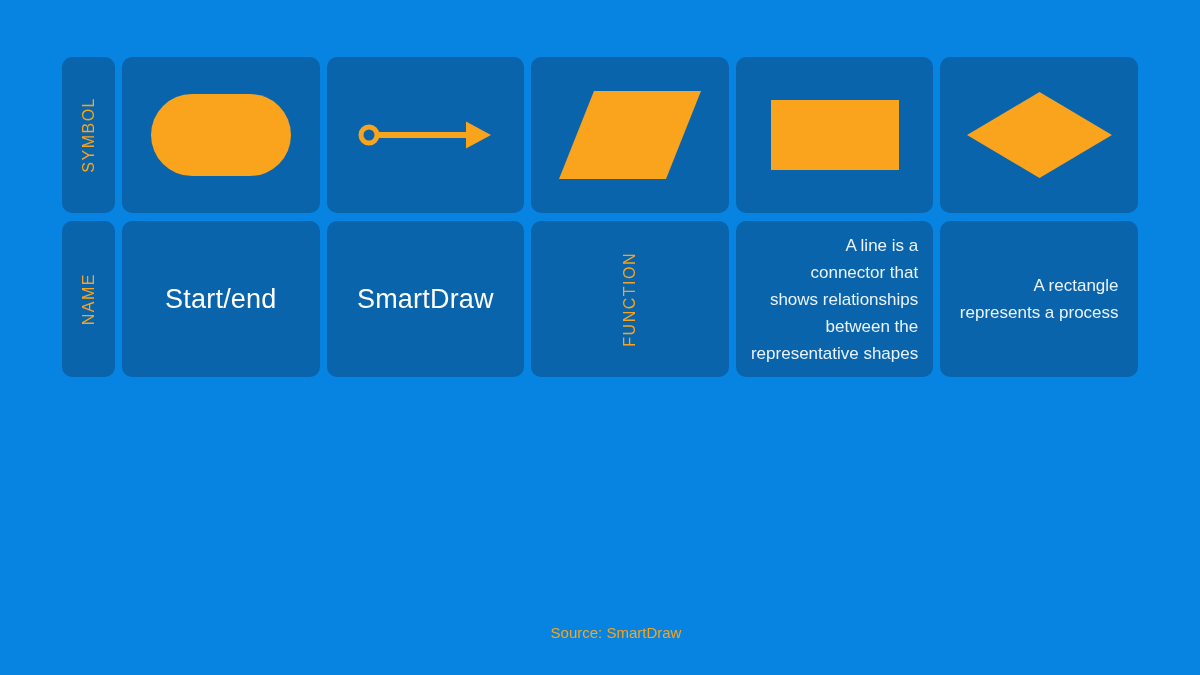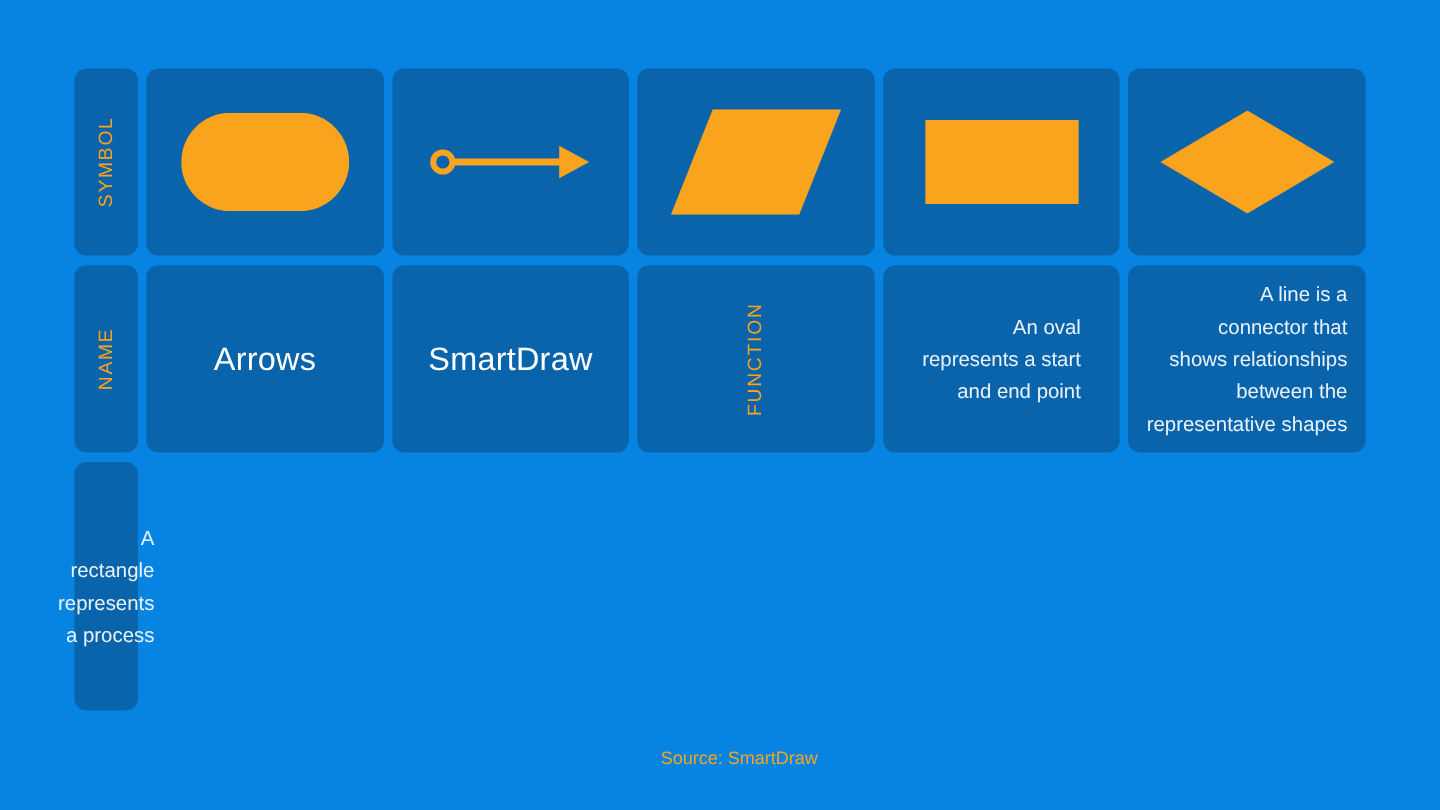--- a/index.html
+++ b/index.html
@@ -99,29 +99,26 @@
   </div>
   <div class="card">
     <svg width="145" height="86" viewBox="0 0 145 86">
       <polygon class="shape-fill" points="72.5,0 145,43 72.5,86 0,43"></polygon>
     </svg>
   </div>
 
   <div class="card row-label">
     <span>NAME</span>
   </div>
-  <div class="card name-cell">Arrows</div>
+  <div class="card name-cell">Start/end</div>
   <div class="card name-cell">SmartDraw</div>
 
   <div class="card row-label">
     <span>FUNCTION</span>
   </div>
-  <div class="card func-cell">An oval
-represents a start
-and end point</div>
   <div class="card func-cell">A line is a
 connector that
 shows relationships
 between the
 representative shapes</div>
   <div class="card func-cell">A rectangle
 represents a process</div>
 
 </div>
 

